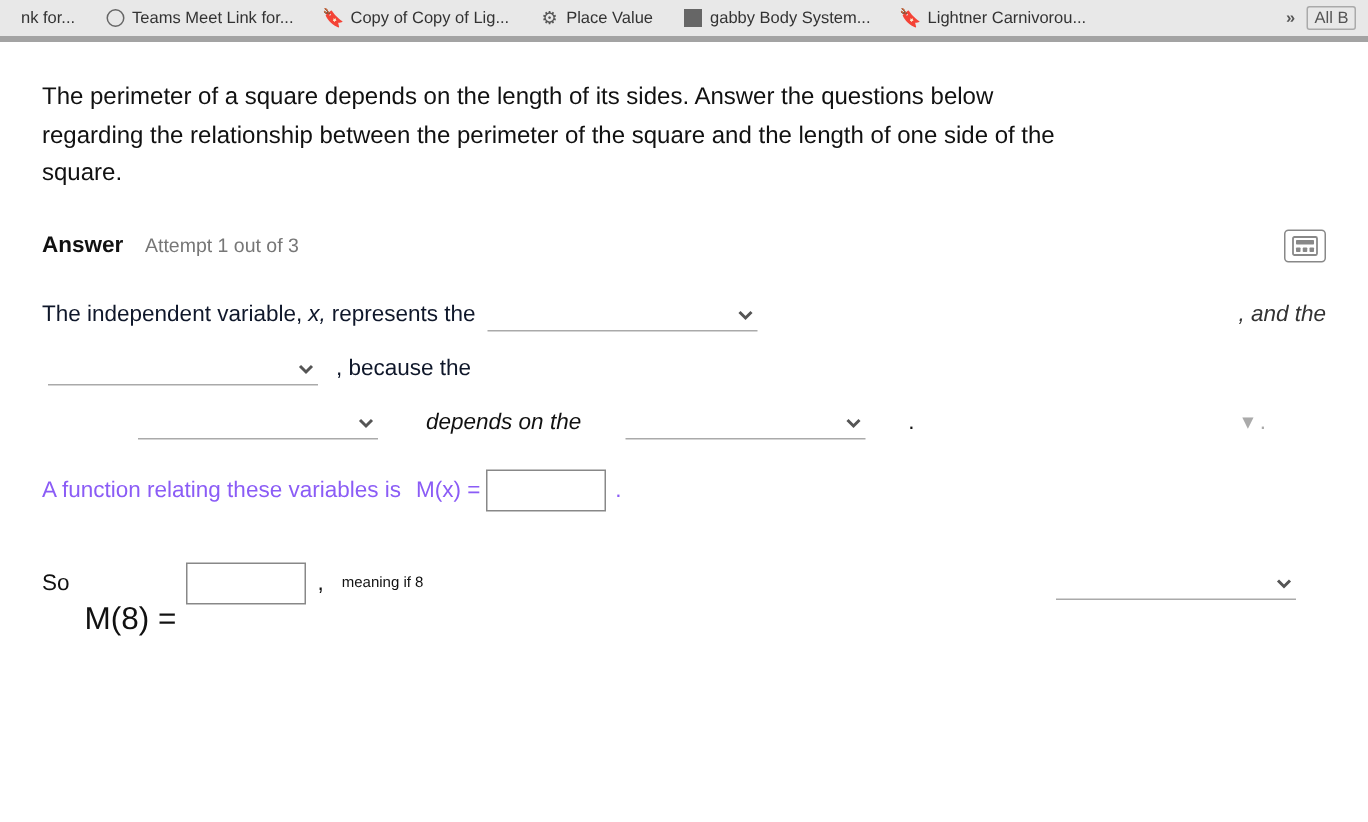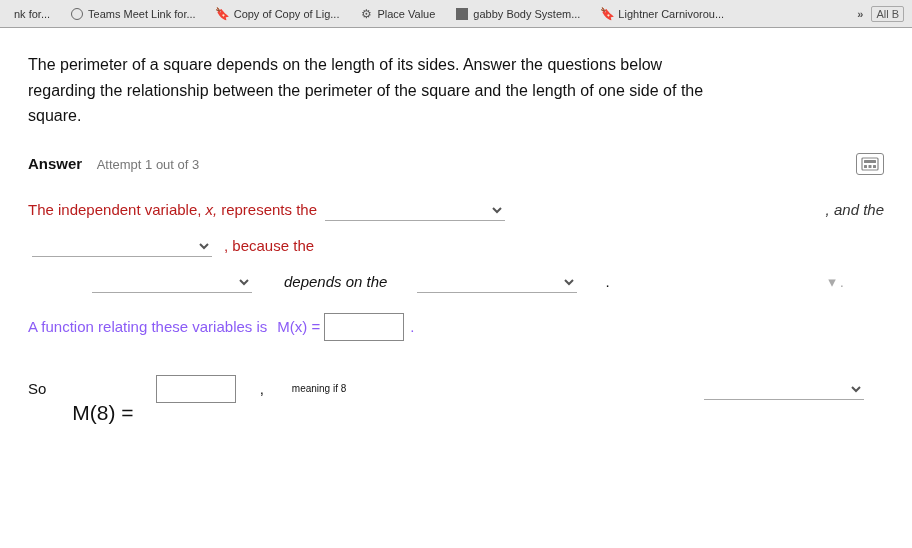--- a/index.html
+++ b/index.html
@@ -13,21 +13,21 @@
       background: #f5f5f5;
       width: 912px;
       min-height: 548px;
       overflow: hidden;
     }
 
     .browser-bar {
       display: flex;
       align-items: center;
       background: #e8e8e8;
-      border-bottom: 1px solid #a3a3a3;
+      border-bottom: 4px solid #a3a3a3;
       padding: 4px 8px;
       gap: 8px;
       font-size: 11px;
       color: #333;
       height: 28px;
       flex-wrap: nowrap;
       overflow: hidden;
     }
 
     .tab-item {
@@ -175,40 +175,40 @@
 
     .row-line {
       display: flex;
       align-items: center;
       margin-bottom: 6px;
       flex-wrap: wrap;
     }
 
     .row-line span {
       font-size: 15px;
-      color: #b91c1c;
+      color: #0f172a;
     }
 
     .function-row {
       margin-top: 16px;
       margin-bottom: 12px;
       display: flex;
       align-items: center;
       gap: 4px;
     }
 
     .function-row span {
       font-size: 15px;
       color: #8b5cf6;
     }
 
     .so-row {
       display: flex;
       align-items: center;
-      gap: 22px;
+      gap: 6px;
       margin-top: 10px;
     }
 
     .so-row span {
       font-size: 15px;
       color: #111;
     }
 
     .large-dropdown-right {
       margin-left: auto;

